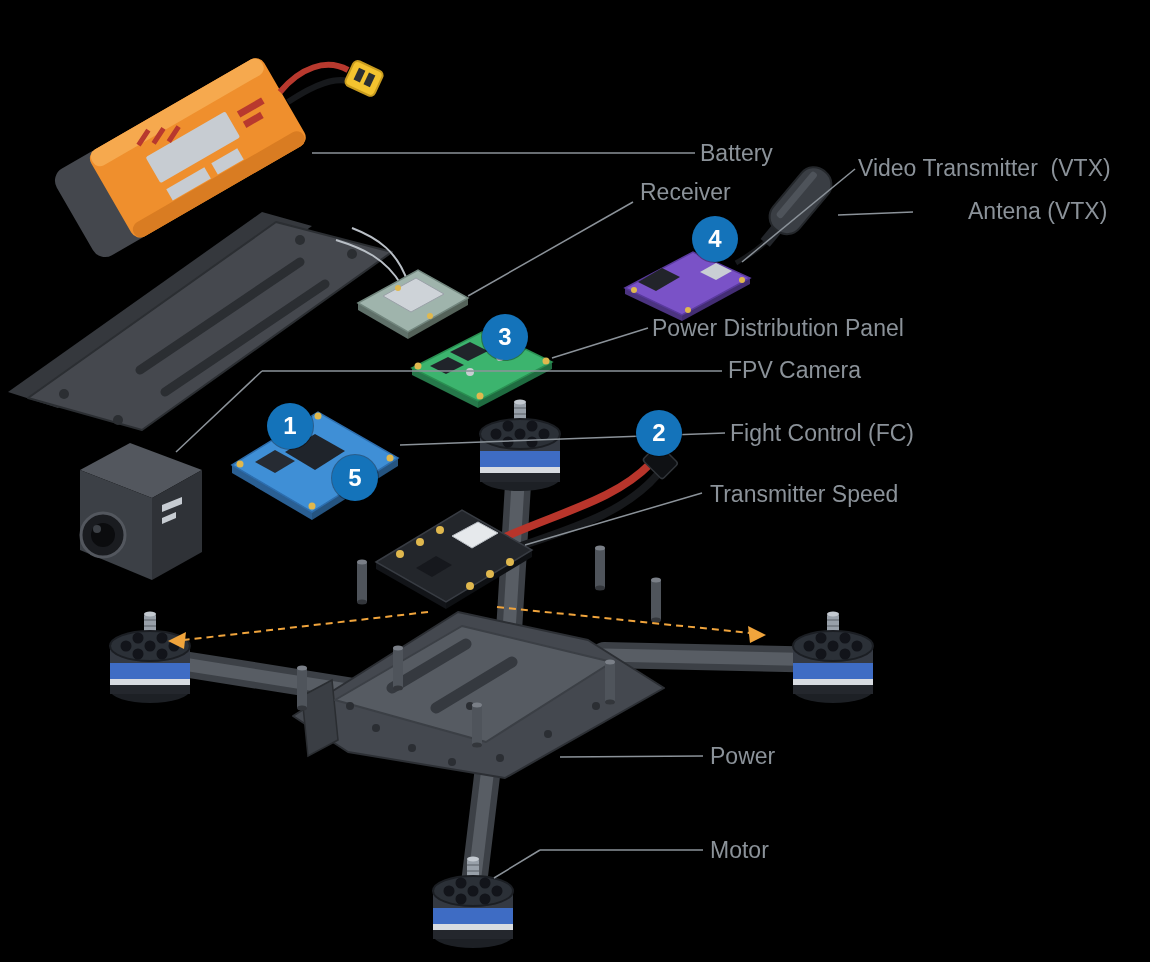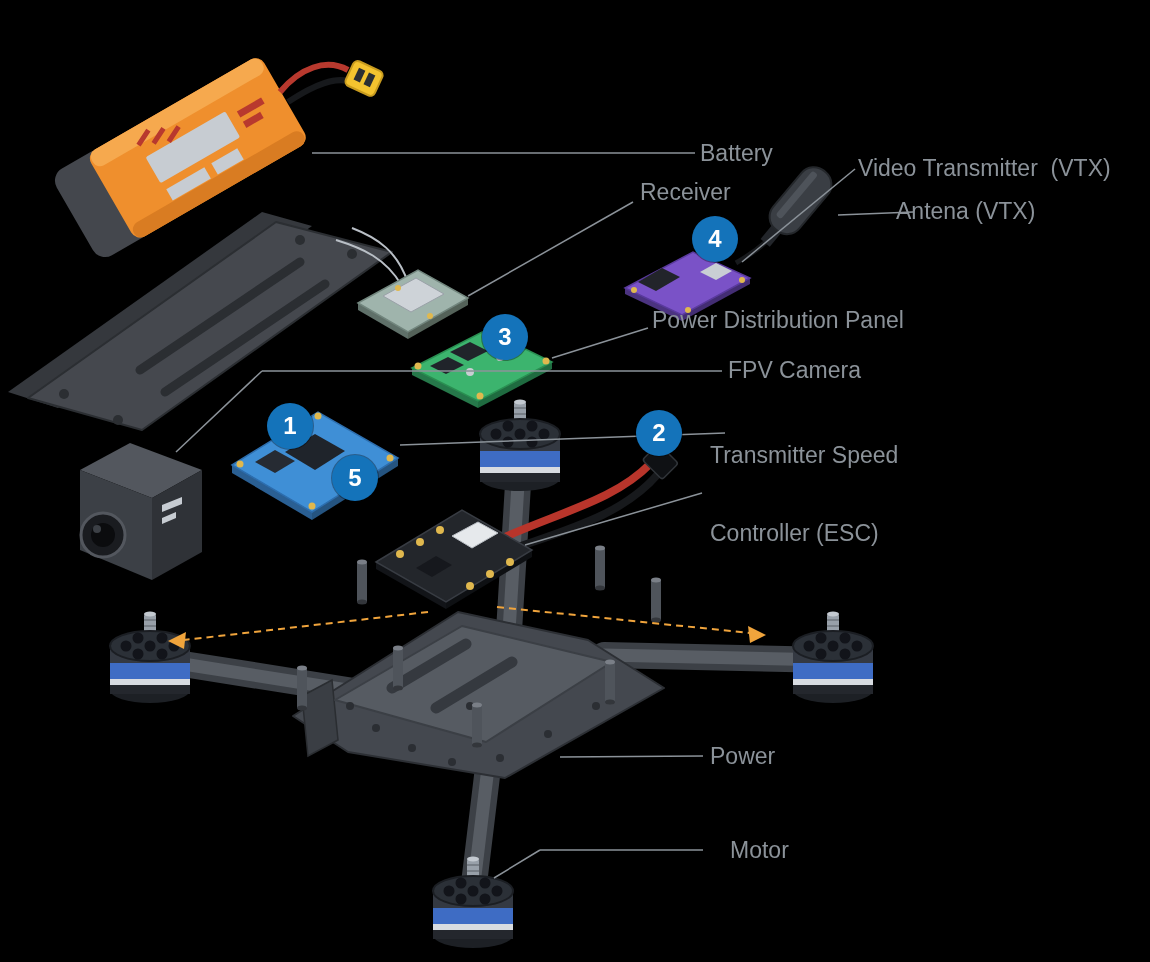--- a/index.html
+++ b/index.html
@@ -239,29 +239,29 @@
     <path d="M400,445 L725,433"></path>
     <path d="M525,545 L702,493"></path>
     <path d="M560,757 L703,756"></path>
     <path d="M540,850 H703 M540,850 L494,878"></path>
   </g>
 </svg>
 
   <div class="lbl" style="left:700px;top:153px">Battery</div>
   <div class="lbl" style="left:640px;top:192px">Receiver</div>
   <div class="lbl" style="left:858px;top:168px">Video Transmitter  (VTX)</div>
-  <div class="lbl" style="left:896px;top:211px">Antena (VTX)</div>
-  <div class="lbl" style="left:652px;top:320px">Power Distribution Panel</div>
+  <div class="lbl" style="left:968px;top:211px">Antena (VTX)</div>
+  <div class="lbl" style="left:652px;top:328px">Power Distribution Panel</div>
   <div class="lbl" style="left:728px;top:370px">FPV Camera</div>
+  <div class="lbl" style="left:730px;top:433px">Fight Control (FC)</div>
   <div class="lbl" style="left:710px;top:494px">
     <span>Transmitter Speed</span>
-    <span>Controller (ESC)</span>
   </div>
   <div class="lbl" style="left:710px;top:756px">Power</div>
-  <div class="lbl" style="left:730px;top:850px">Motor</div>
+  <div class="lbl" style="left:710px;top:850px">Motor</div>
 
   <div class="marker" style="left:290px;top:426px">1</div>
   <div class="marker" style="left:659px;top:433px">2</div>
   <div class="marker" style="left:505px;top:337px">3</div>
   <div class="marker" style="left:715px;top:239px">4</div>
   <div class="marker" style="left:355px;top:478px">5</div>
 
 </div>
 
 </body></html>

